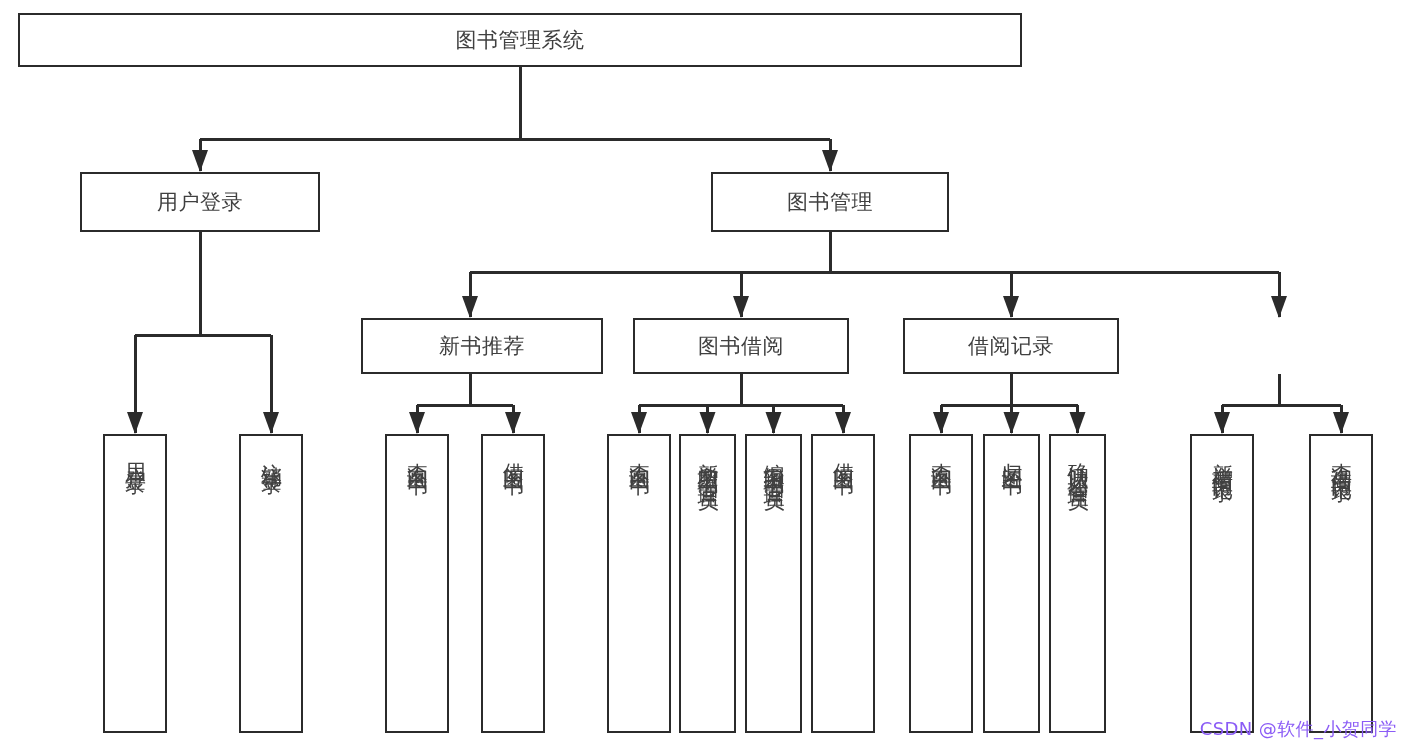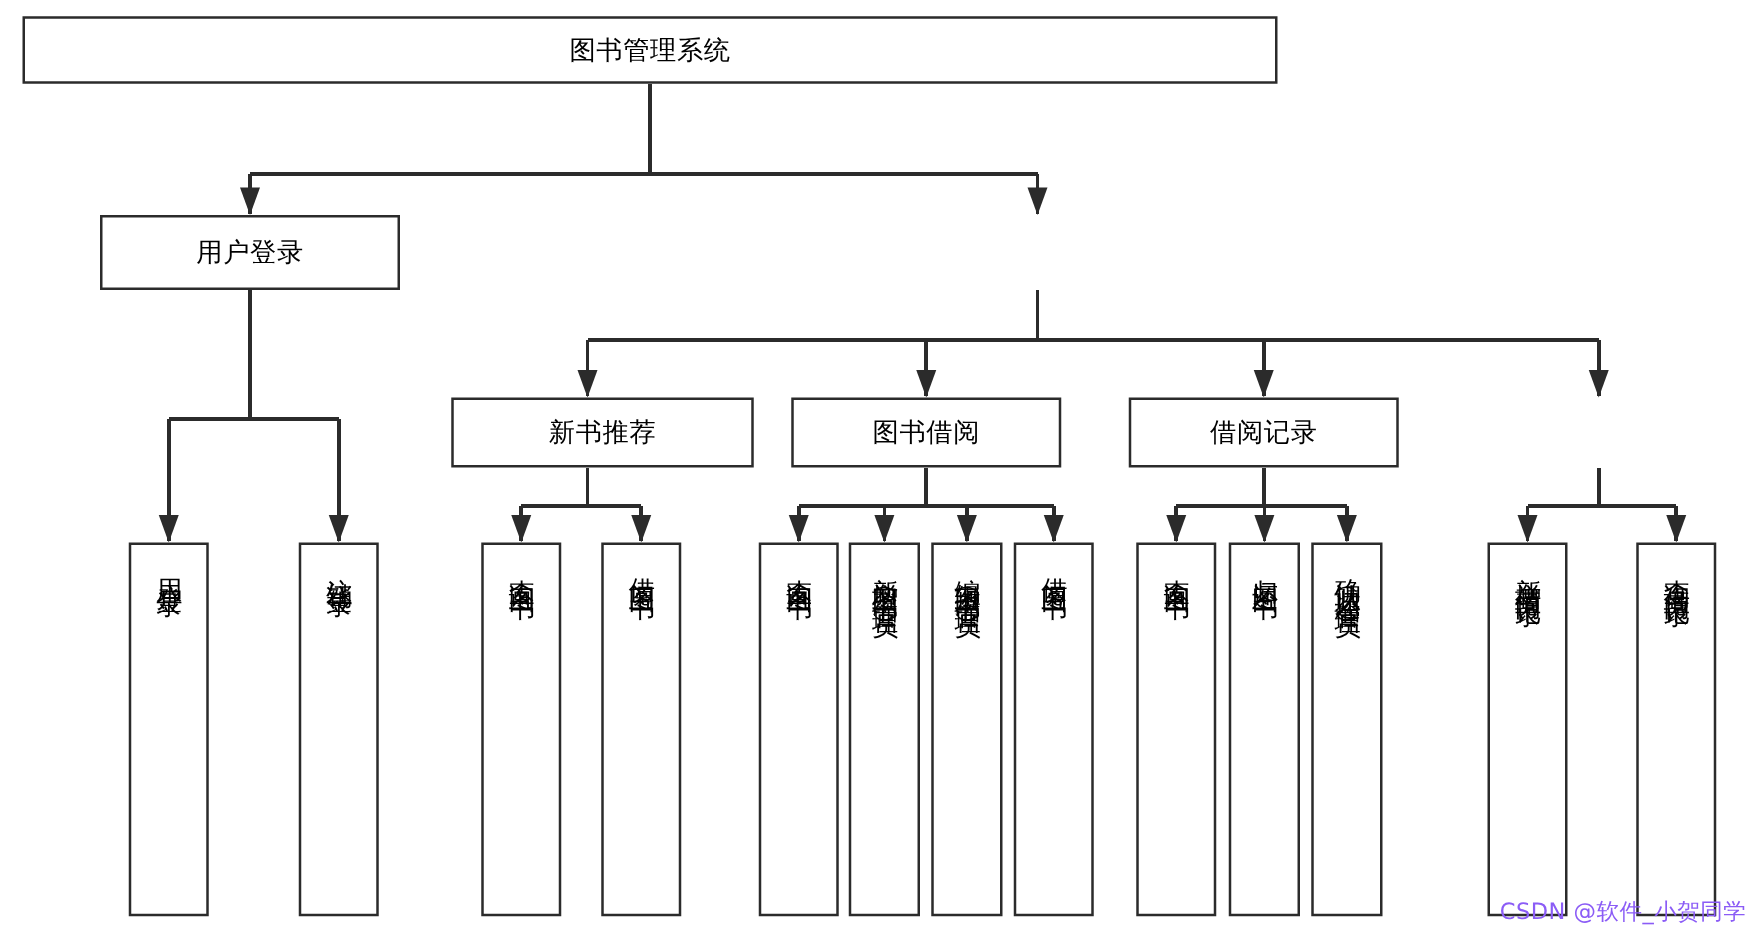--- a/index.html
+++ b/index.html
@@ -35,21 +35,21 @@
     position: absolute;
     box-sizing: border-box;
     background: #ffffff;
     border: 2.5px solid #2b2b2b;
     display: flex;
     align-items: center;
     justify-content: center;
   }
   .node-label {
     font-size: 21px;
-    color: #000000;
+    color: #404040;
     line-height: 1.18;
     letter-spacing: 0.5px;
     white-space: nowrap;
     text-align: left;
     font-weight: 400;
   }
   
   .node.leaf {
     align-items: flex-start;
     justify-content: center;
@@ -132,20 +132,23 @@
       <line x1="1341" y1="405" x2="1341" y2="433" stroke="#2b2b2b" stroke-width="3" shape-rendering="crispEdges"></line>
       <path d="M1333,412 L1349,412 L1341,434 Z" fill="#2b2b2b"></path>
     </svg>
   <div id="node-layer">
       <div class="node" style="left: 18px; top: 13px; width: 1004px; height: 54px;">
         <span class="node-label">图书管理系统</span>
       </div>
       <div class="node" style="left: 80px; top: 172px; width: 240px; height: 60px;">
         <span class="node-label">用户登录</span>
       </div>
+      <div class="node" style="left: 711px; top: 172px; width: 238px; height: 60px;">
+        <span class="node-label">图书管理</span>
+      </div>
       <div class="node" style="left: 361px; top: 318px; width: 242px; height: 56px;">
         <span class="node-label">新书推荐</span>
       </div>
       <div class="node" style="left: 633px; top: 318px; width: 216px; height: 56px;">
         <span class="node-label">图书借阅</span>
       </div>
       <div class="node" style="left: 903px; top: 318px; width: 216px; height: 56px;">
         <span class="node-label">借阅记录</span>
       </div>
       <div class="node leaf" style="left: 103px; top: 434px; width: 64px; height: 299px;">

